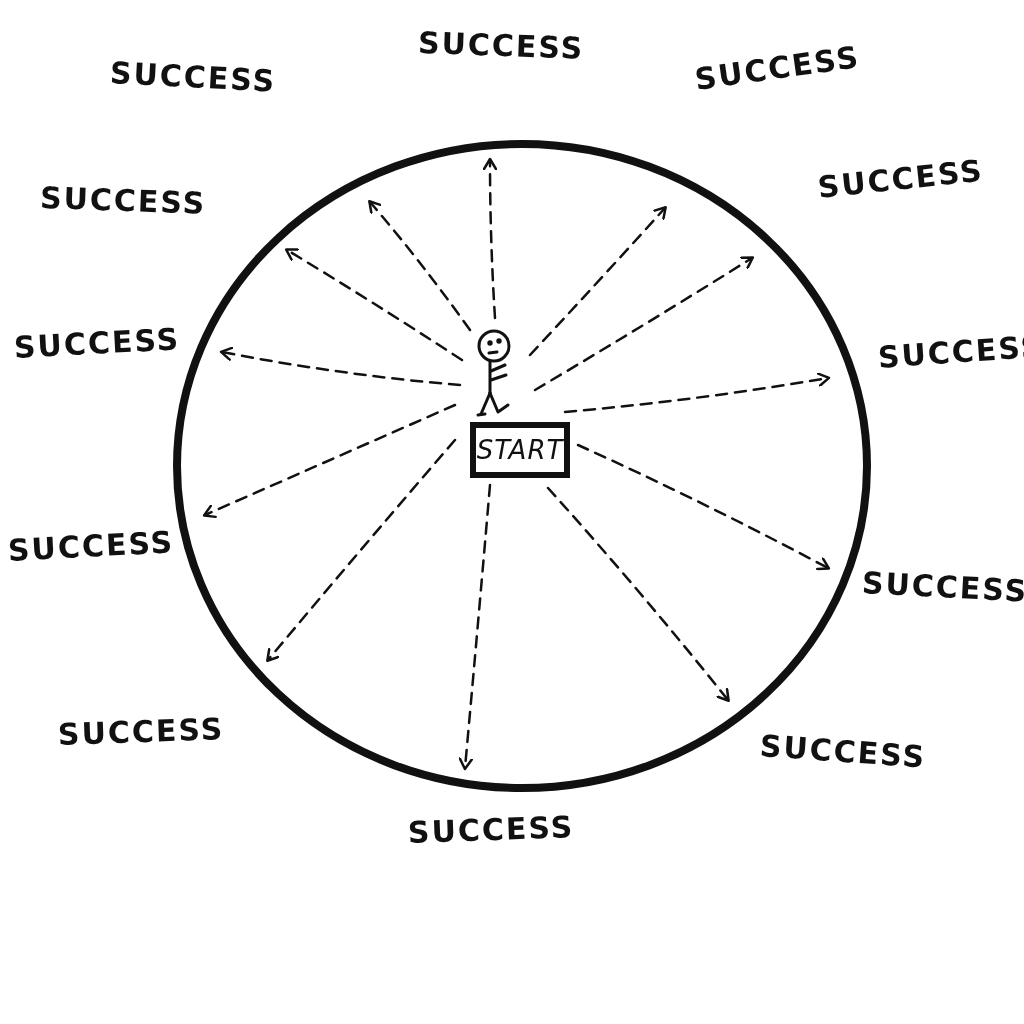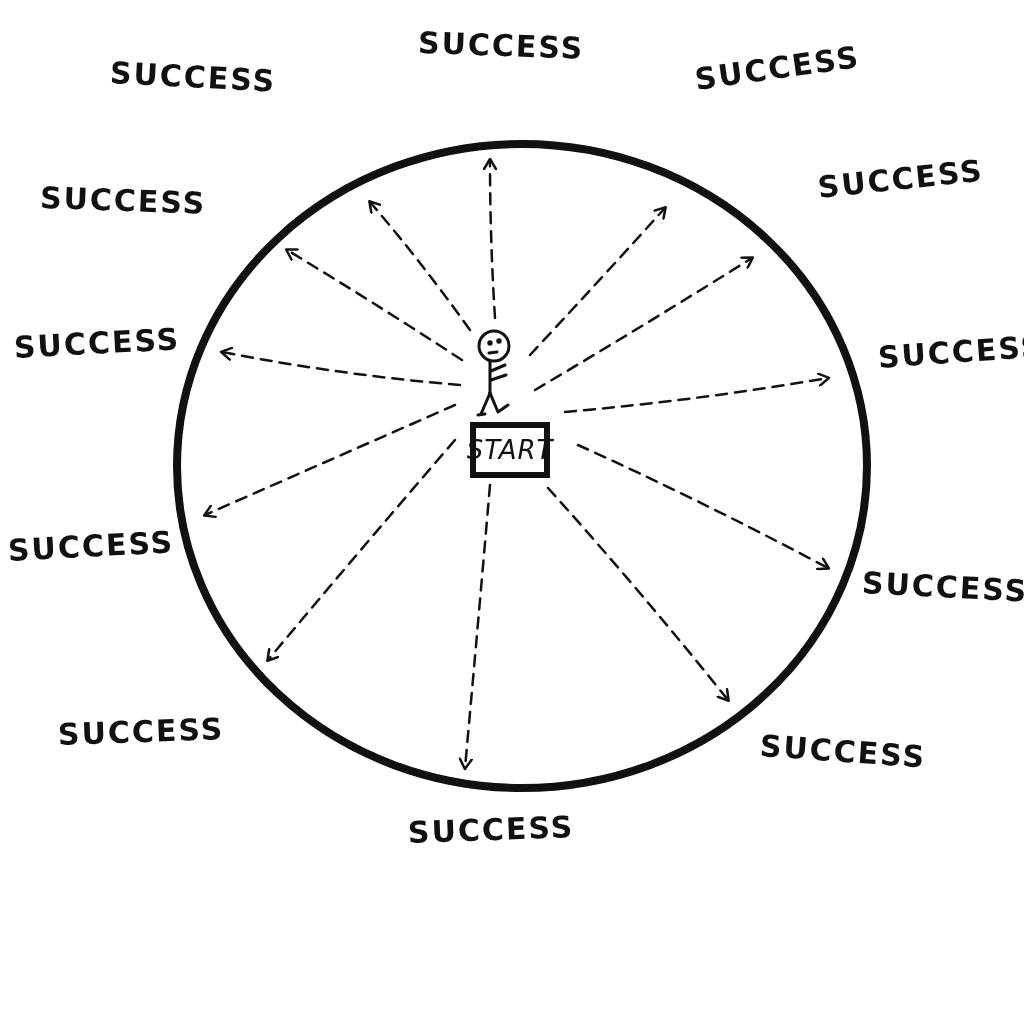--- a/index.html
+++ b/index.html
@@ -10,21 +10,21 @@
     font-family: "DejaVu Sans", sans-serif;
     font-weight: bold;
     font-size: 30px;
     letter-spacing: 2px;
     color: #111111;
     white-space: nowrap;
     transform-origin: left center;
   }
   .start-box {
     position: absolute;
-    left: 470px; top: 422px; width: 80px; height: 56px;
+    left: 470px; top: 422px; width: 100px; height: 56px;
     border: 6px solid #111111;
     box-sizing: border-box;
     background: #ffffff;
     display: flex; align-items: center; justify-content: center;
   }
   .start-text {
     font-family: "DejaVu Sans", sans-serif;
     font-size: 26px;
     font-style: italic;
     color: #111111;

